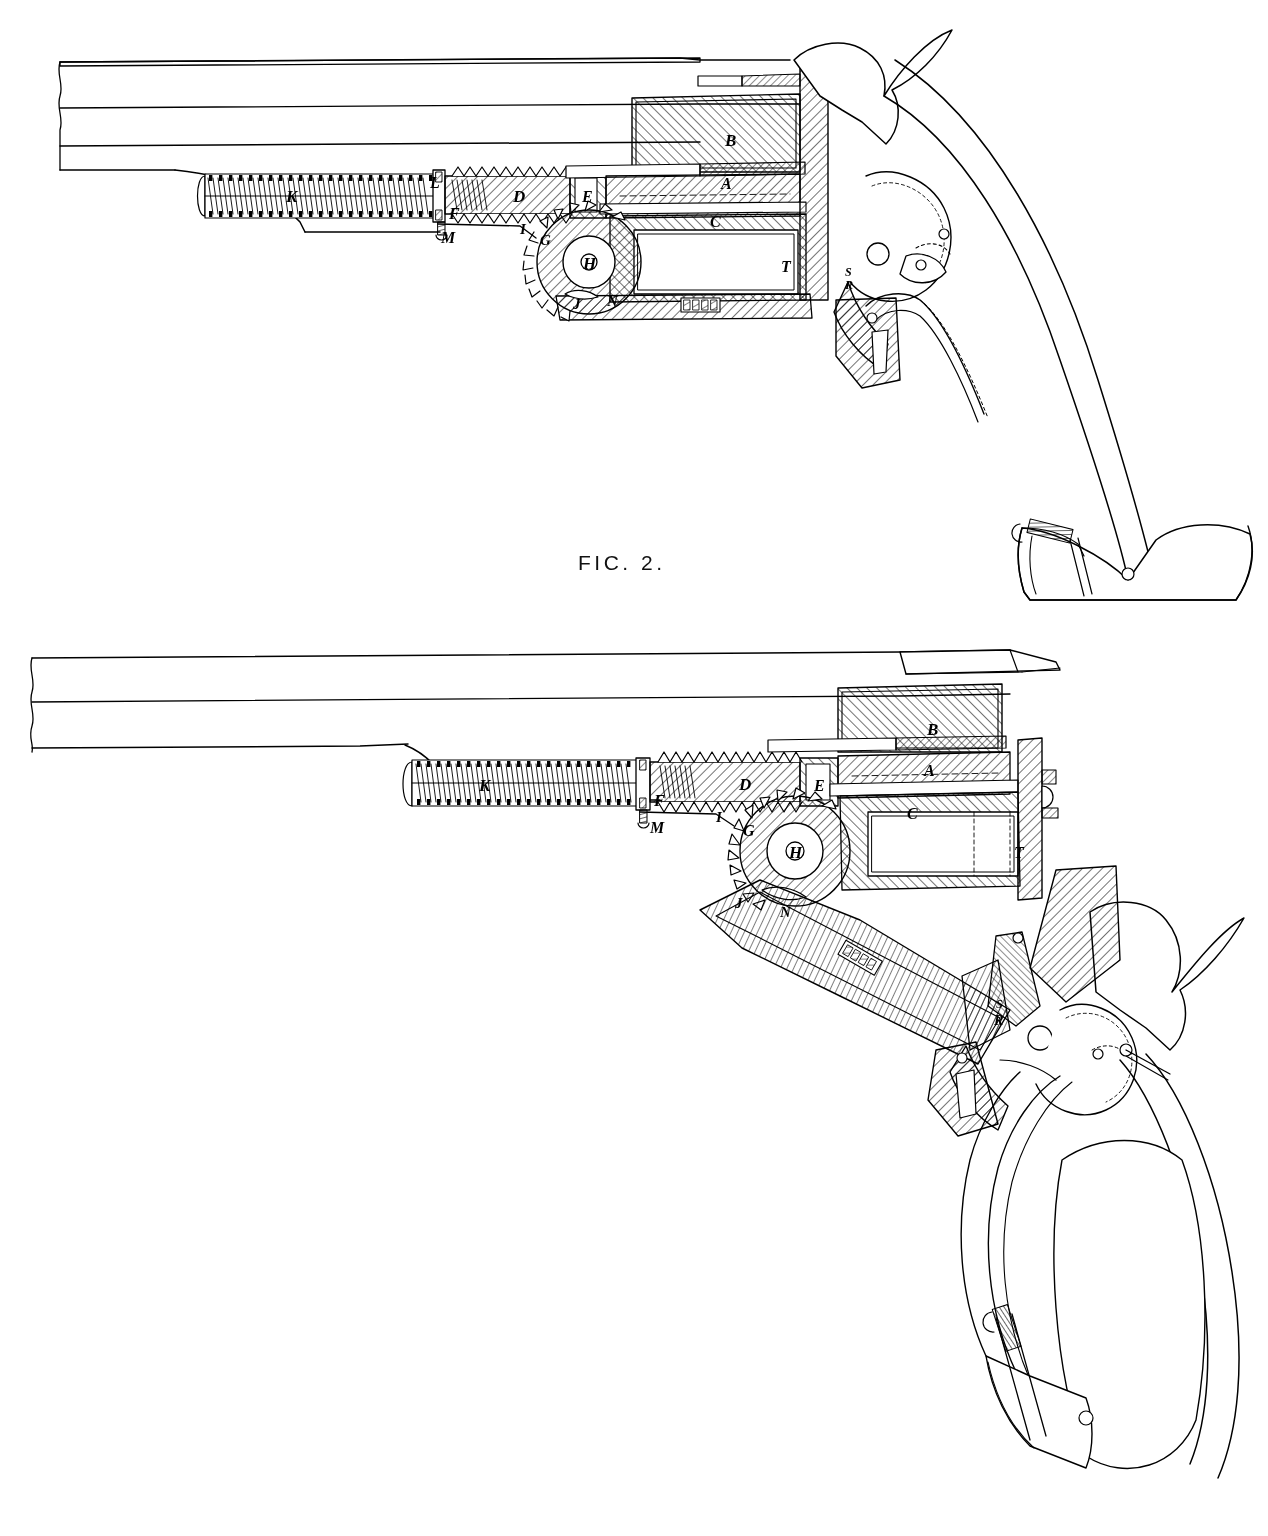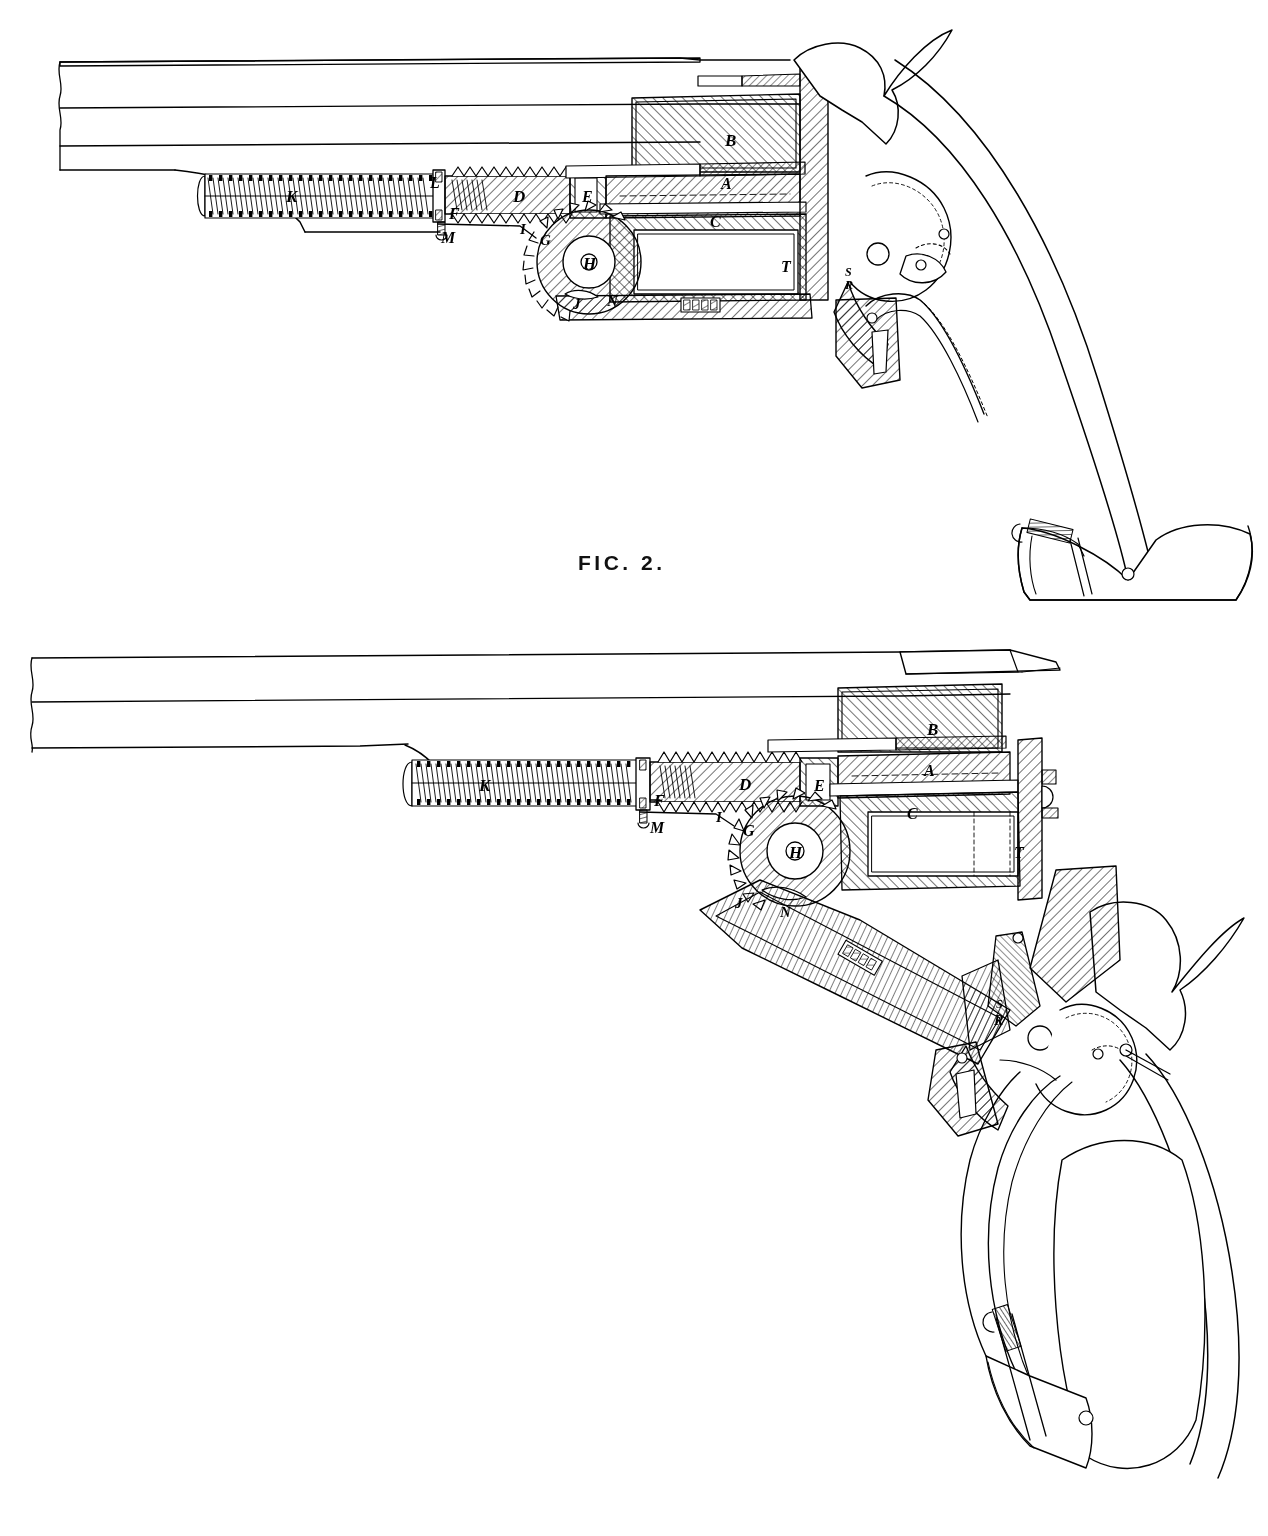--- a/index.html
+++ b/index.html
@@ -22,21 +22,21 @@
     height: 1536px;
   }
   svg.drawing {
     display: block;
     width: 1268px;
     height: 1536px;
   }
   .fig-caption {
     position: absolute;
     font-family: "Liberation Sans", sans-serif;
-    font-weight: bold;
+    font-weight: normal;
     font-size: 21px;
     letter-spacing: 3.5px;
     color: #111111;
     white-space: nowrap;
   }
   
   text.ref {
     font-family: "Liberation Serif", serif;
     font-style: italic;
     font-weight: 700;

